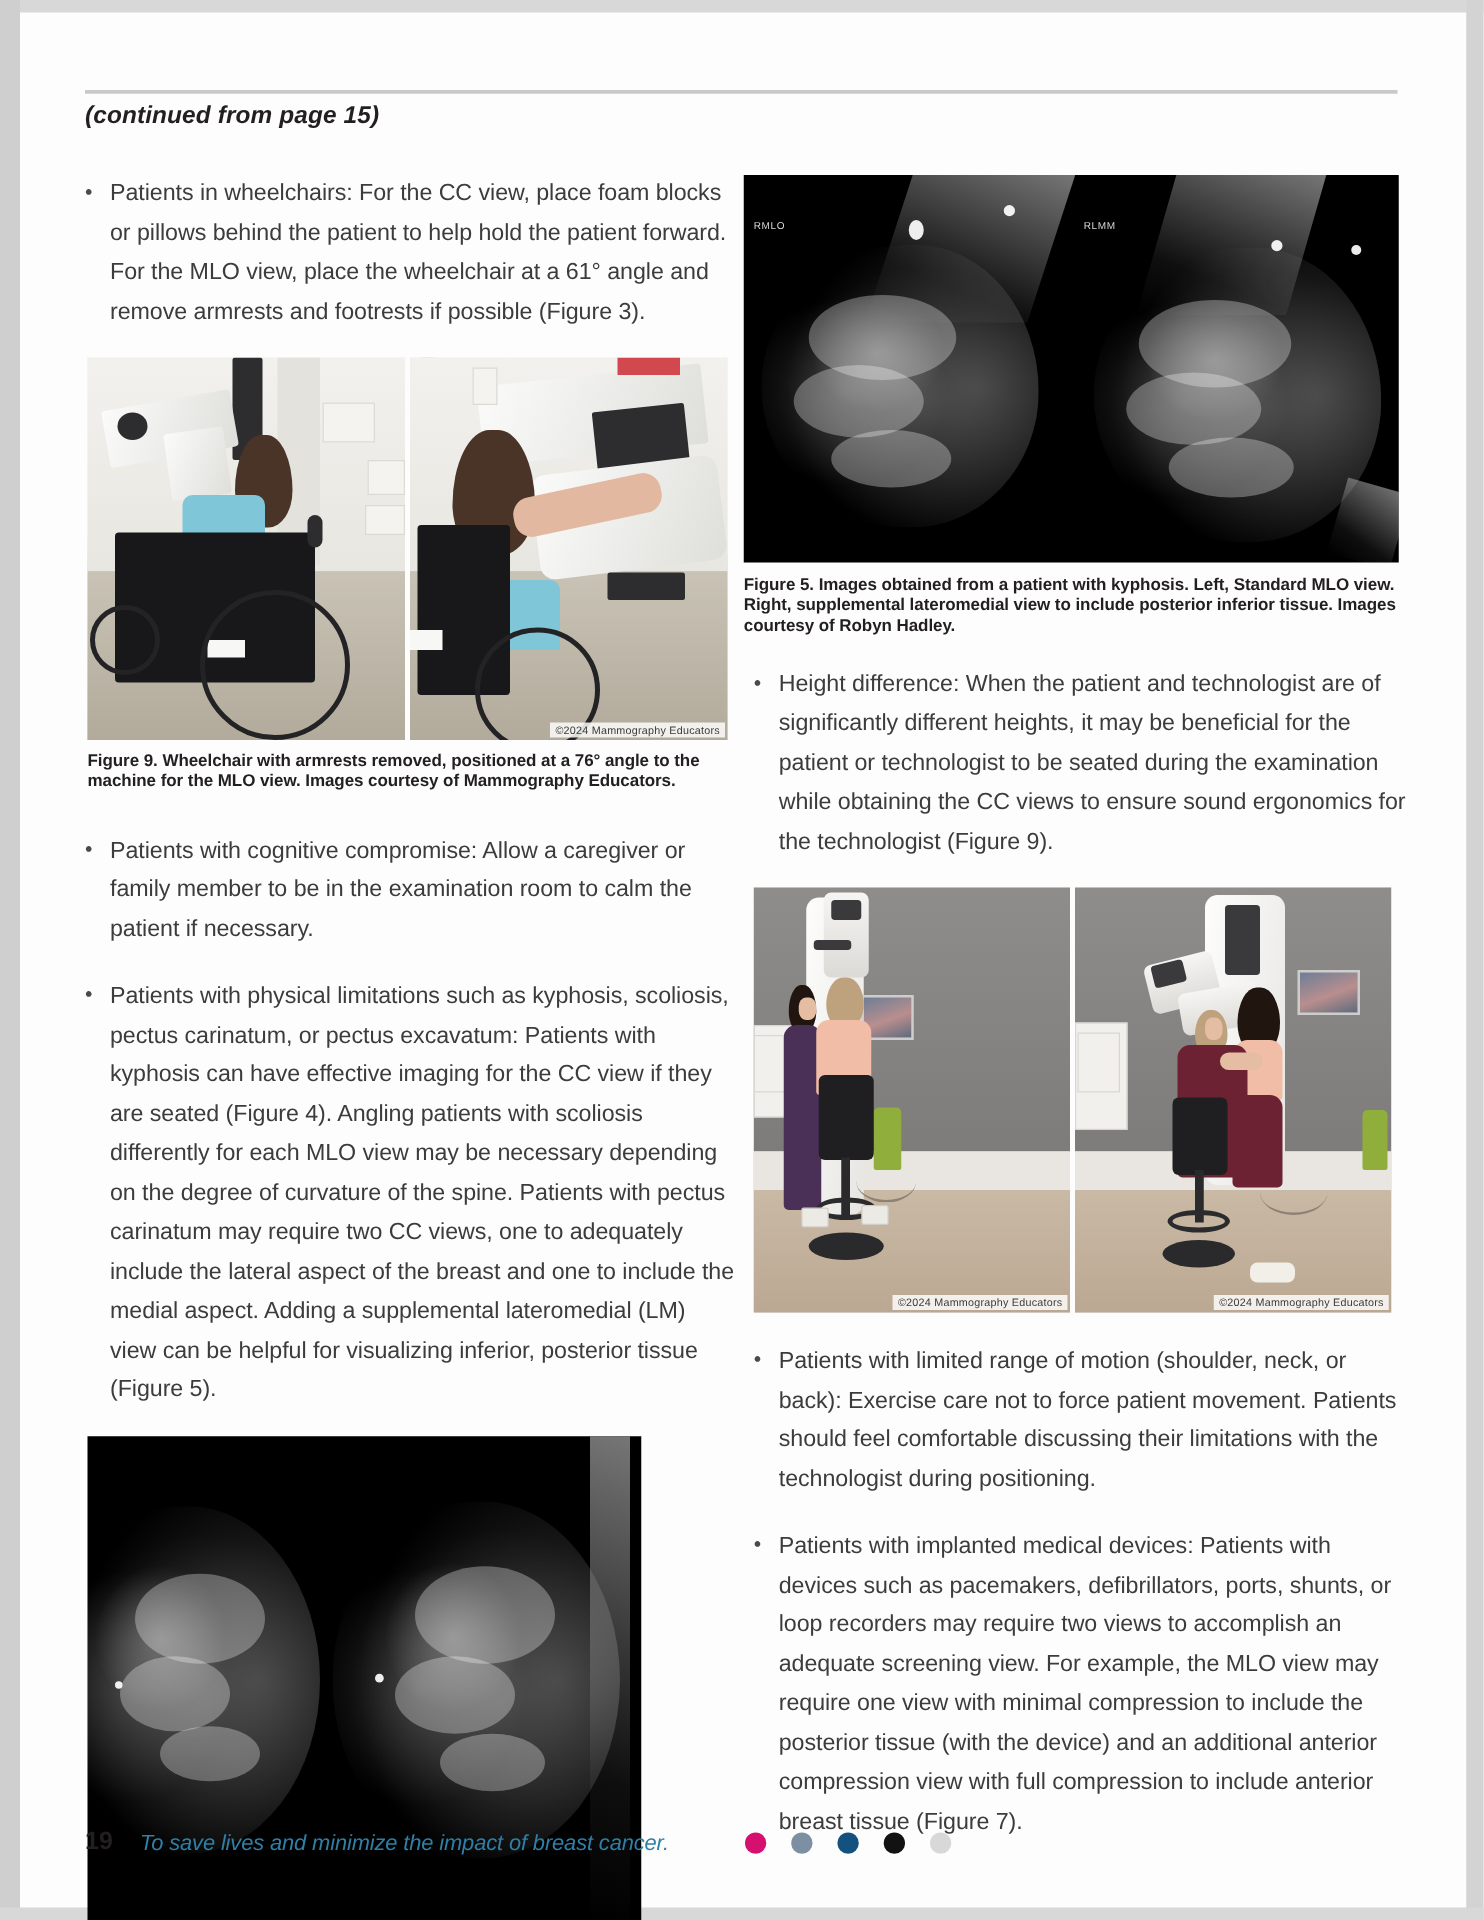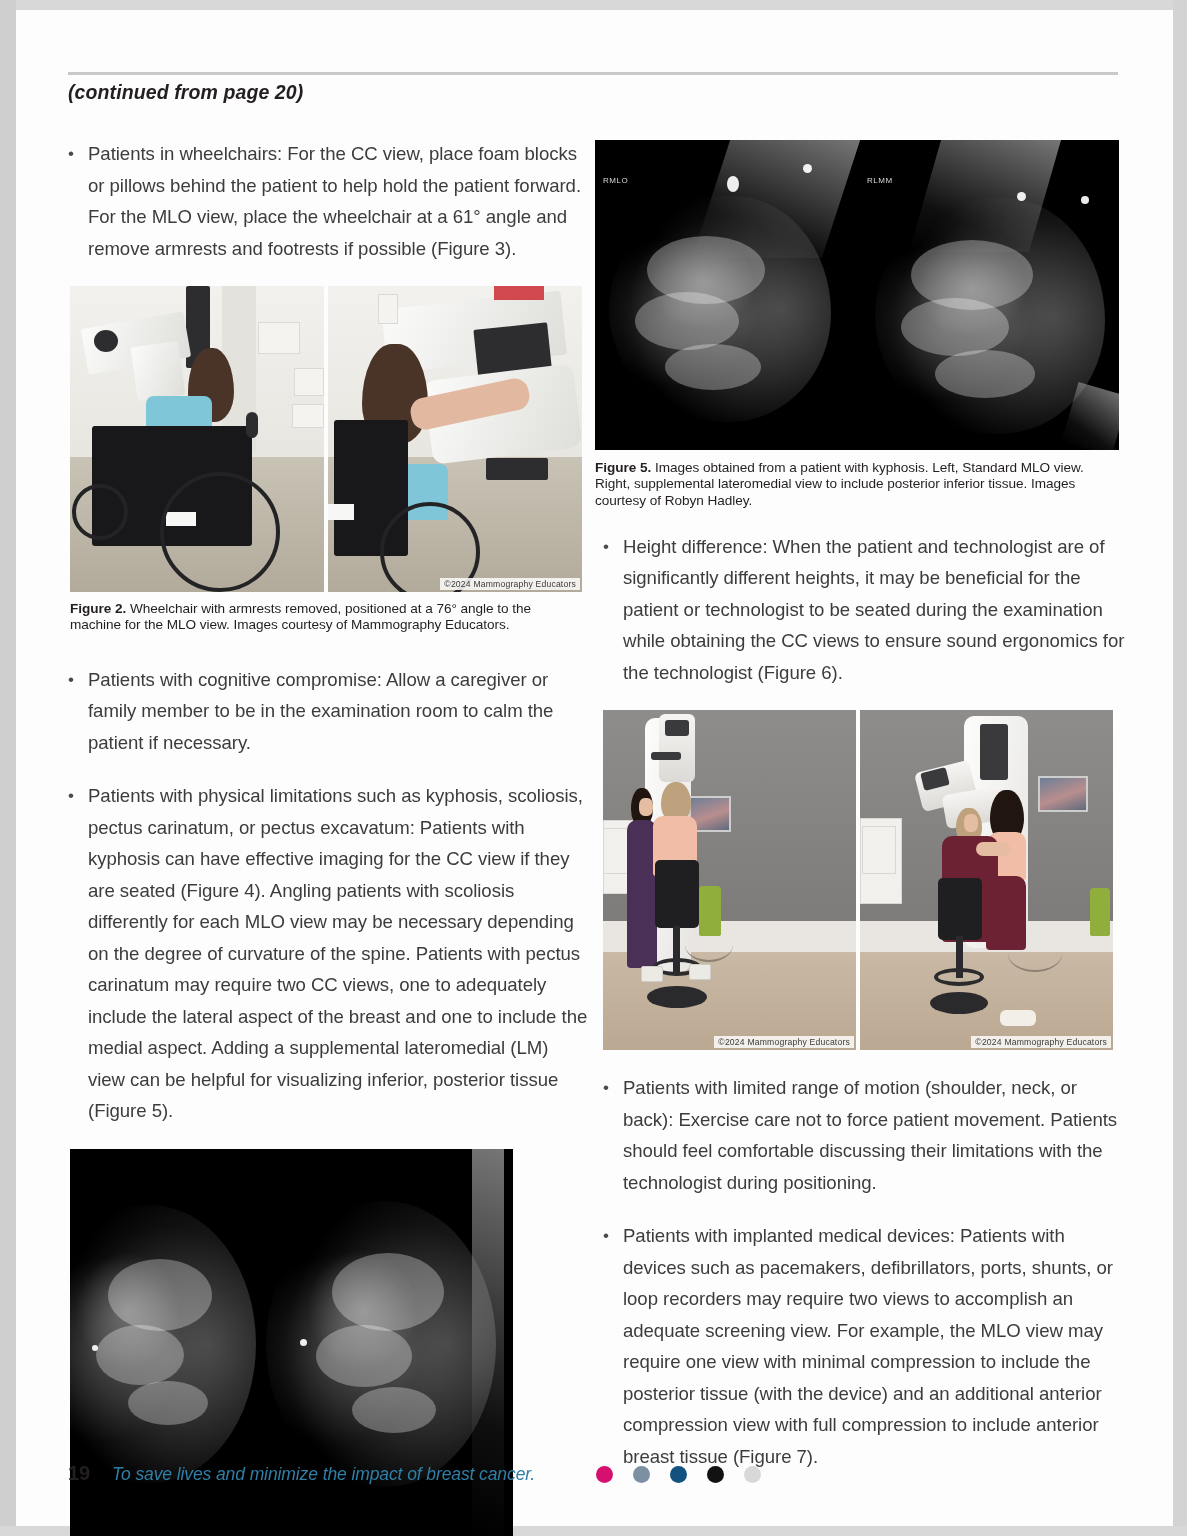--- a/index.html
+++ b/index.html
@@ -55,21 +55,21 @@
     letter-spacing:-.05px;
   }
   .caption {
     font-size:13.6px;
     line-height:16.3px;
     font-weight:bold;
     color:#231f20;
     letter-spacing:-.05px;
   }
   .caption .lead { font-weight:bold; }
-  .caption .rest { font-weight:normal; }
+  .caption .rest { font-weight:bold; }
 
   
   .figblock { position:relative; }
   .photo-pair { display:flex; gap:4px; }
 
   .ph { position:relative; overflow:hidden; }
 
   .watermark {
     position:absolute; right:2px; bottom:2px;
     background:rgba(252,252,250,.86);
@@ -170,21 +170,21 @@
 <div class="page">
 
   <div class="edge-top"></div>
   <div class="edge-left"></div>
   <div class="edge-right"></div>
   <div class="edge-bottom"></div>
 
   <div class="rule-top"></div>
 
   <div class="header">
-    <div>(continued from page 20)</div>
+    <div>(continued from page 15)</div>
   </div>
 
   <div class="col col-left">
 
     <div class="bullet">
       <div class="dot">•</div>
       <div class="txt">Patients in wheelchairs: For the CC view, place foam blocks or pillows behind the patient to help hold the patient forward. For the MLO view, place the wheelchair at a 61° angle and remove armrests and footrests if possible (Figure 3).</div>
     </div>
 
     <div class="figblock" style="margin:4px 0 0 10px;">
@@ -225,21 +225,21 @@
           <div class="chair" style="left:6px;top:134px;width:74px;height:136px;"></div>
           <div class="label" style="left:0px;top:218px;width:26px;height:16px;"></div>
           <div class="wheel" style="left:52px;top:216px;width:100px;height:100px;"></div>
           <div class="machdark" style="left:158px;top:172px;width:62px;height:22px;"></div>
           <div class="watermark">©2024 Mammography Educators</div>
         </div>
 
       </div>
 
       <div class="caption" style="margin-top:9px;width:512px;">
-        <span class="lead">Figure 2.</span><span class="rest"> Wheelchair with armrests removed, positioned at a 76° angle to the machine for the MLO view. Images courtesy of Mammography Educators.</span>
+        <span class="lead">Figure 9.</span><span class="rest"> Wheelchair with armrests removed, positioned at a 76° angle to the machine for the MLO view. Images courtesy of Mammography Educators.</span>
       </div>
     </div>
 
     <div class="bullet" style="margin-top:30px;">
       <div class="dot">•</div>
       <div class="txt">Patients with cognitive compromise: Allow a caregiver or family member to be in the examination room to calm the patient if necessary.</div>
     </div>
 
     <div class="bullet" style="margin-top:6px;">
       <div class="dot">•</div>
@@ -292,21 +292,21 @@
         <div class="musc" style="left:474px;top:248px;width:52px;height:62px;transform:rotate(16deg);"></div>
       </div>
 
       <div class="caption" style="margin-top:10px;width:524px;">
         <span class="lead">Figure 5.</span><span class="rest"> Images obtained from a patient with kyphosis. Left, Standard MLO view. Right, supplemental lateromedial view to include posterior inferior tissue. Images courtesy of Robyn Hadley.</span>
       </div>
     </div>
 
     <div class="bullet" style="margin-top:22px;">
       <div class="dot">•</div>
-      <div class="txt">Height difference: When the patient and technologist are of significantly different heights, it may be beneficial for the patient or technologist to be seated during the examination while obtaining the CC views to ensure sound ergonomics for the technologist (Figure 6).</div>
+      <div class="txt">Height difference: When the patient and technologist are of significantly different heights, it may be beneficial for the patient or technologist to be seated during the examination while obtaining the CC views to ensure sound ergonomics for the technologist (Figure 9).</div>
     </div>
 
     <div class="figblock" style="margin:4px 0 0 8px;">
       <div class="photo-pair">
 
         <div class="ph rm" style="width:253px;height:340px;">
           <div class="upperwall"></div>
           <div class="lowerwall"></div>
           <div class="floorr"></div>
           <div class="counter" style="left:0;top:110px;width:36px;height:74px;"></div>

